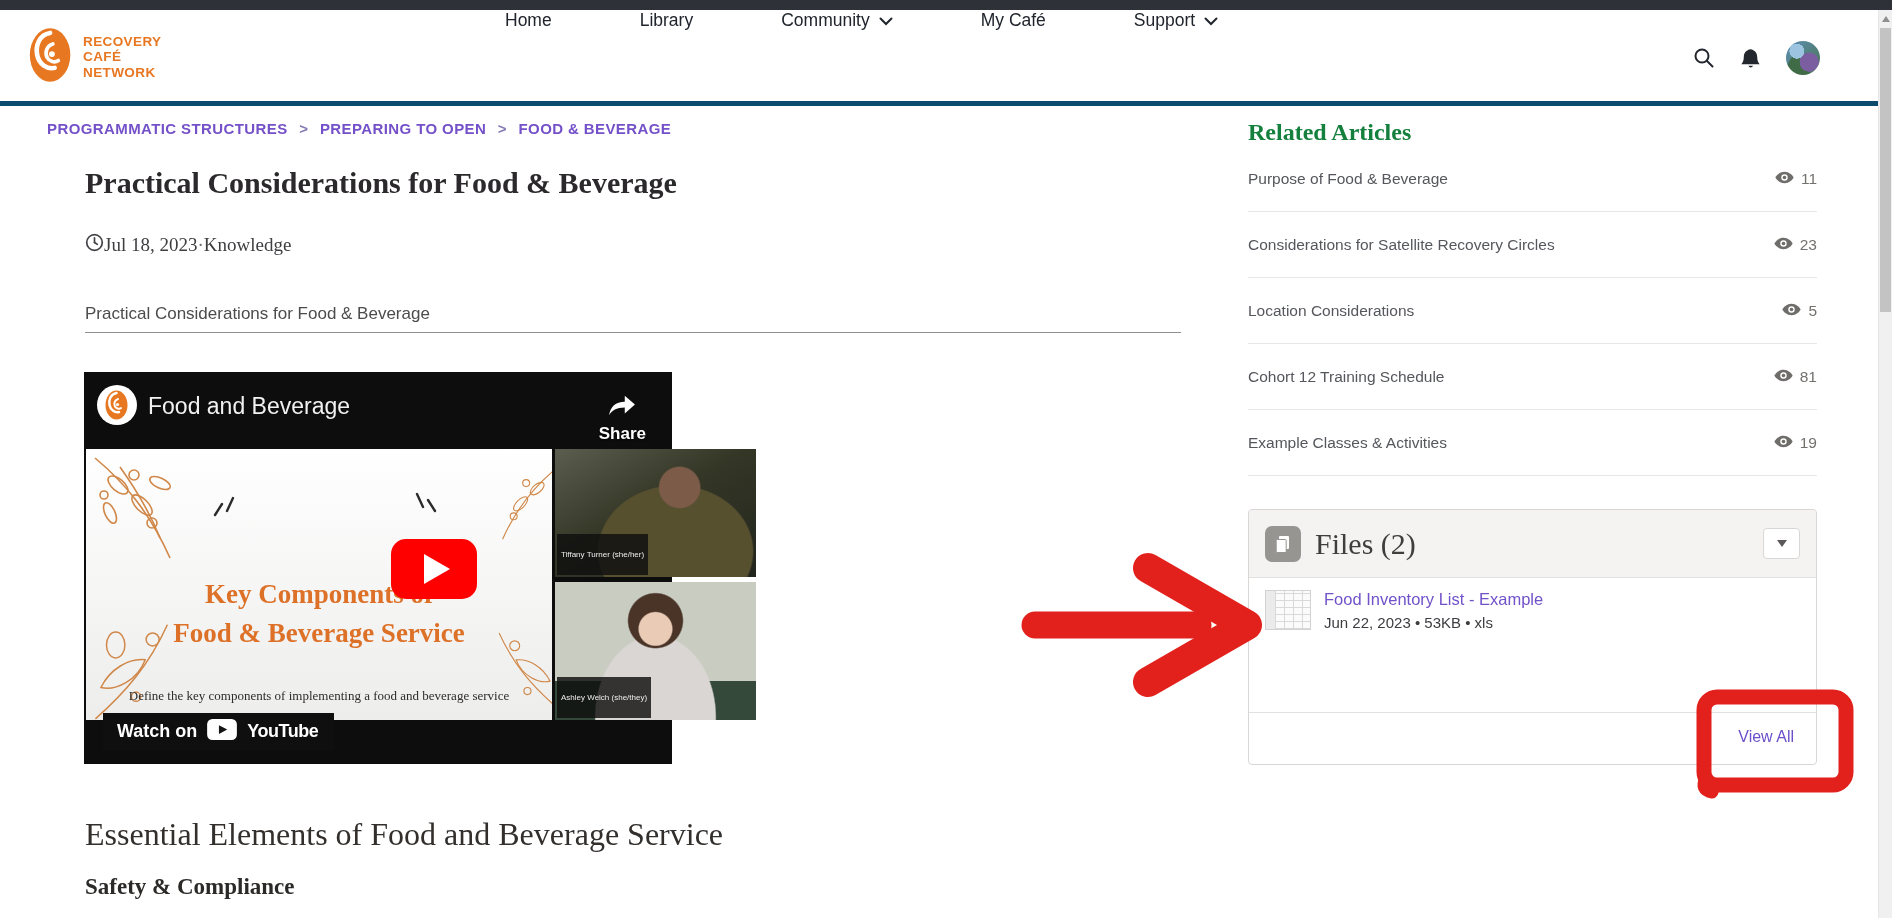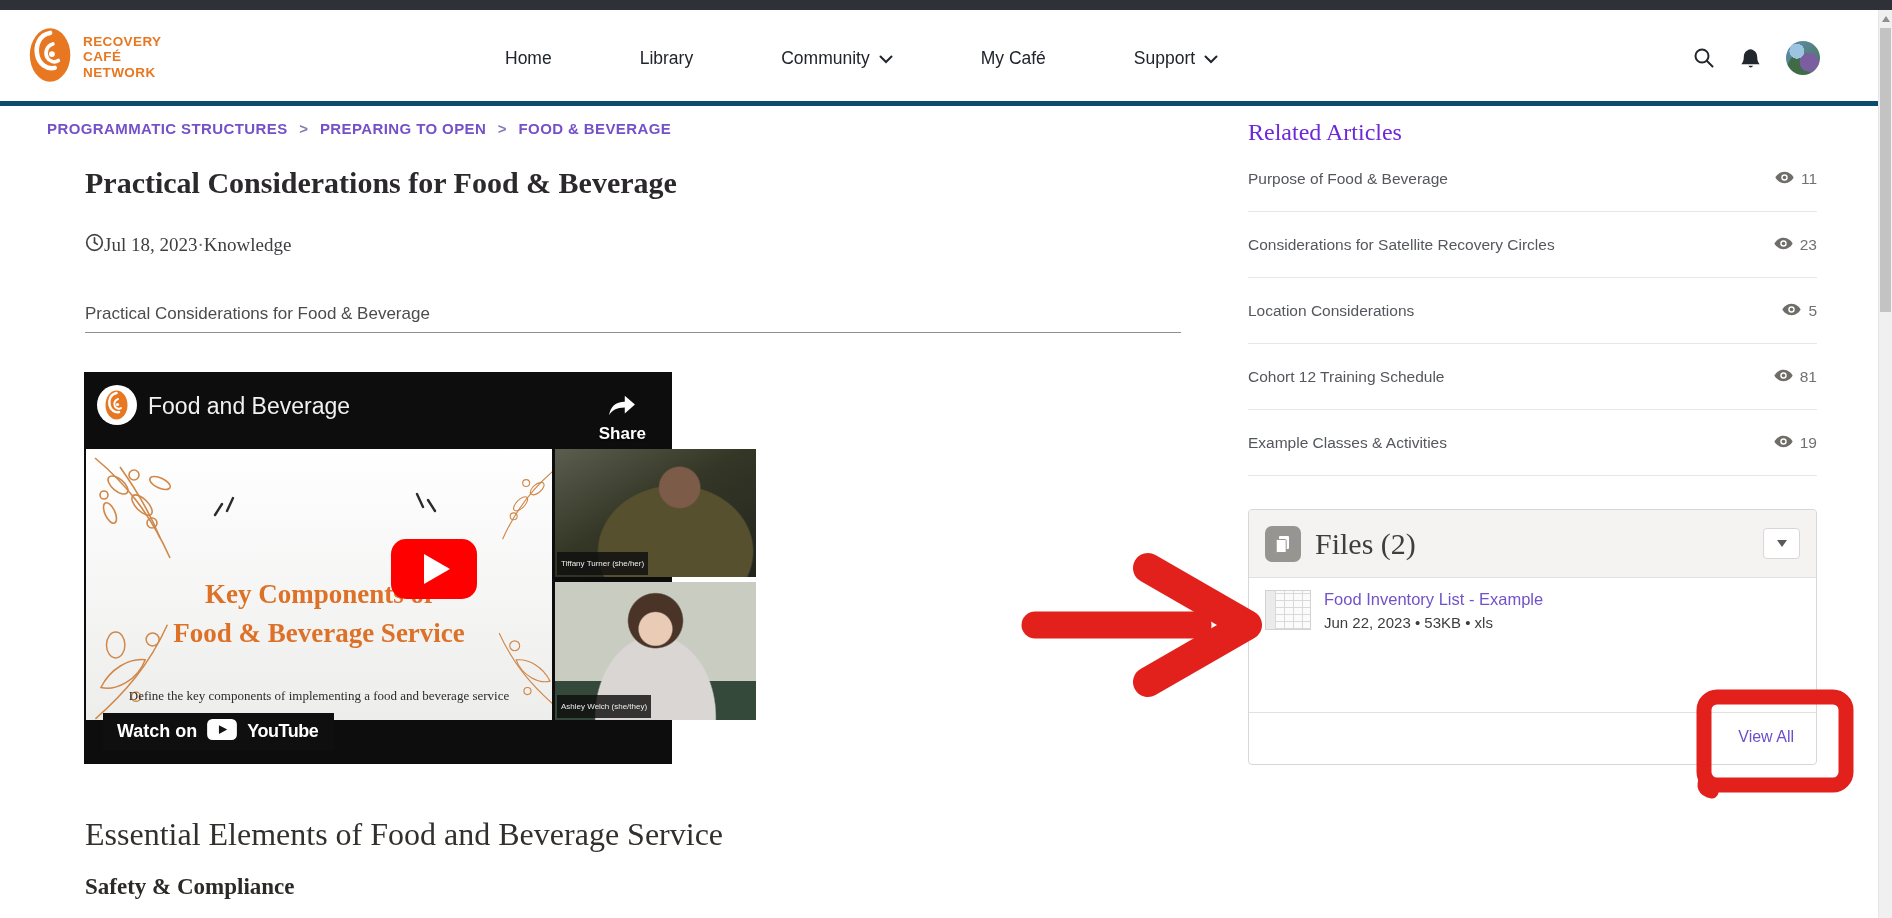--- a/index.html
+++ b/index.html
@@ -9,21 +9,21 @@
   
   .topbar{position:absolute;top:0;left:0;width:1892px;height:10px;background:#2e3138;z-index:6;}
   .scrollbar{position:absolute;top:10px;right:0;bottom:0;width:14px;background:#f1f0f0;border-left:1px solid #e6e6e6;z-index:5;}
   .scroll-up{position:absolute;top:6px;left:3px;width:0;height:0;border-left:4px solid transparent;border-right:4px solid transparent;border-bottom:6px solid #8f8f8f;}
   .scroll-thumb{position:absolute;top:18px;left:1px;width:11px;height:284px;background:#c3c3c3;}
 
   
   .header{position:absolute;top:10px;left:0;right:14px;height:96px;background:#fff;border-bottom:5px solid #0c4a6e;z-index:4;}
   .logo{position:absolute;left:28px;top:15px;display:flex;align-items:center;gap:9px;cursor:pointer;}
   .logo-text{color:#e87722;font-weight:bold;font-size:13.5px;line-height:1.15;letter-spacing:.4px;}
-  .nav{position:absolute;left:505px;top:0;height:96px;display:flex;align-items:center;gap:88px;}
+  .nav{position:absolute;left:505px;top:0;height:96px;display:flex;align-items:flex-start;gap:88px;}
   .nav-item{font-size:17.5px;color:#20242c;display:flex;align-items:center;gap:9px;cursor:pointer;white-space:nowrap;}
   .actions{position:absolute;right:58px;top:0;height:96px;display:flex;align-items:center;gap:24px;}
   .icon-btn{cursor:pointer;display:flex;align-items:center;}
   .avatar{width:34px;height:34px;border-radius:50%;cursor:pointer;
     background:radial-gradient(circle at 32% 30%,#9cc3e0 0 22%,transparent 23%),
                radial-gradient(circle at 68% 62%,#7b5ea0 0 30%,transparent 31%),
                radial-gradient(circle at 40% 75%,#3f6b46 0 35%,transparent 36%),
                linear-gradient(135deg,#5d8fb5,#49734f);}
 
   
@@ -65,29 +65,29 @@
   .cam{position:absolute;left:471px;width:201px;overflow:hidden;}
   .cam1{top:77px;height:128px;
     background:radial-gradient(circle at 62% 30%,#7c5b49 0 13%,transparent 14%),
                radial-gradient(ellipse at 60% 80%,#57502f 0 45%,transparent 46%),
                linear-gradient(150deg,#5b5e4e,#343726 45%,#22251d);}
   .cam2{top:210px;height:138px;
     background:radial-gradient(circle at 50% 34%,#e9cbb6 0 12%,transparent 13%),
                radial-gradient(circle at 50% 28%,#4a3428 0 19%,transparent 20%),
                radial-gradient(ellipse at 50% 98%,#dad6d4 0 42%,transparent 43%),
                linear-gradient(180deg,#c9ccc1 0 72%,#35493b 72%);}
-  .name-tag{position:absolute;left:2px;bottom:2px;background:rgba(15,15,15,.82);color:#ececec;font-size:8px;padding:7px 4px;white-space:nowrap;}
+  .name-tag{position:absolute;left:2px;bottom:2px;background:rgba(15,15,15,.82);color:#ececec;font-size:8px;padding:16px 4px;white-space:nowrap;}
 
   .watch-on{position:absolute;left:19px;top:341px;display:flex;align-items:center;gap:10px;background:#0f0f0f;padding:6px 16px 7px 14px;cursor:pointer;}
   .watch-label{color:#fff;font-size:18px;font-weight:600;}
   .yt-word{color:#fff;font-size:18px;font-weight:700;letter-spacing:-.5px;}
 
   
   .sidebar{position:absolute;left:1248px;top:120px;width:569px;}
-  .related-title{font-family:"Liberation Serif",serif;font-size:24px;font-weight:400;color:#6d28d9;line-height:1;margin-bottom:2px;}
+  .related-title{font-family:"Liberation Serif",serif;font-size:24px;font-weight:700;color:#15803d;line-height:1;margin-bottom:2px;}
   .related-item{height:66px;display:flex;align-items:center;justify-content:space-between;border-bottom:1px solid #e9e7e4;cursor:pointer;}
   .related-label{font-size:15.5px;color:#55575c;}
   .views{display:flex;align-items:center;gap:7px;font-size:15.5px;color:#73716e;}
 
   .files-card{position:absolute;left:1248px;top:509px;width:569px;height:256px;background:#fff;border:1px solid #d9d7d5;border-radius:4px;}
   .files-header{height:68px;background:#f4f3f2;border-bottom:1px solid #e3e1df;border-radius:4px 4px 0 0;display:flex;align-items:center;gap:14px;padding:0 16px;}
   .files-icon-box{width:36px;height:36px;border-radius:7px;background:#979592;display:flex;align-items:center;justify-content:center;}
   .files-title{font-family:"Liberation Serif",serif;font-size:30px;color:#403e3b;}
   .files-dd{margin-left:auto;width:37px;height:31px;background:#fff;border:1px solid #d9d7d5;border-radius:4px;display:flex;align-items:center;justify-content:center;cursor:pointer;}
   .dd-tri{width:0;height:0;border-left:5.5px solid transparent;border-right:5.5px solid transparent;border-top:7px solid #5b5959;}

